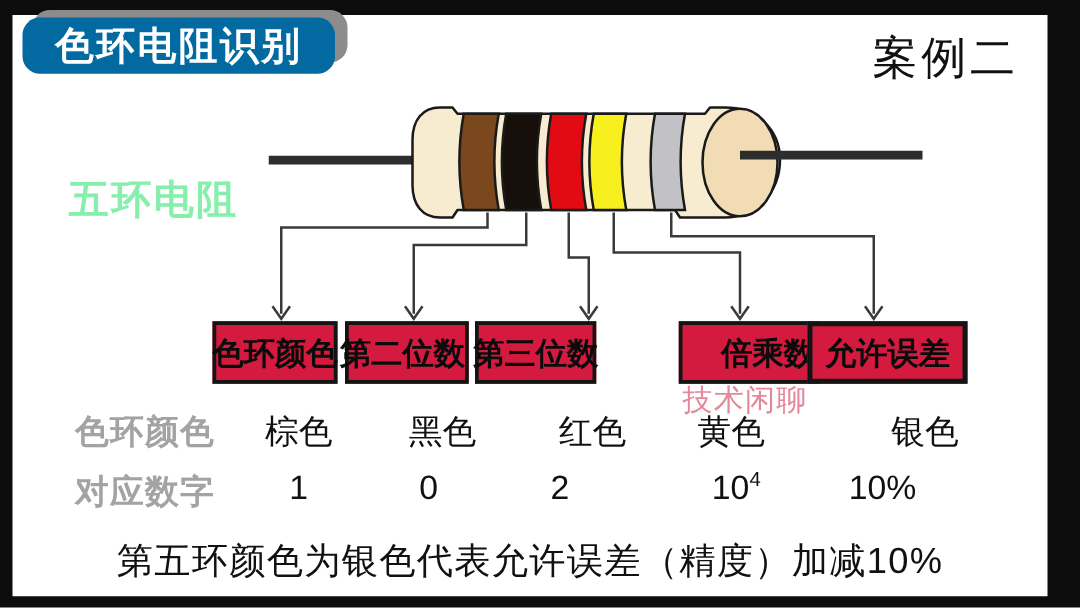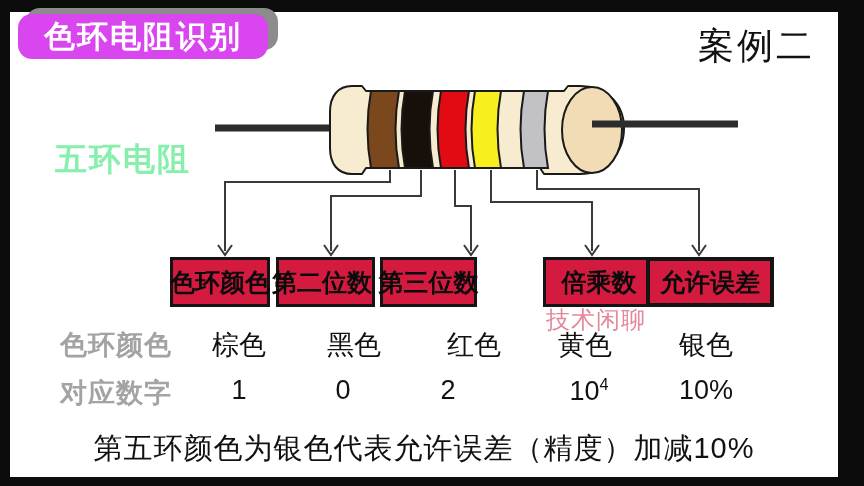--- a/index.html
+++ b/index.html
@@ -6,48 +6,48 @@
   body{
     width:864px;height:486px;position:relative;overflow:hidden;
     background:#0c0c0c;
     font-family:"Liberation Sans","DejaVu Sans",sans-serif;
   }
   .stage{position:absolute;left:10px;top:12px;width:828px;height:465px;background:#ffffff;}
   .abs{position:absolute;}
 
   
   .badge-shadow{left:26px;top:8px;width:252px;height:42px;border-radius:14px;background:#8c8c8c;}
-  .badge{left:18px;top:14px;width:250px;height:45px;border-radius:14px;background:#d946ef;
+  .badge{left:18px;top:14px;width:250px;height:45px;border-radius:14px;background:#0369a1;
     display:flex;align-items:center;justify-content:center;
     color:#ffffff;font-size:31px;font-weight:bold;letter-spacing:2px;}
   .case-label{left:698px;top:22px;width:130px;color:#111111;font-size:36px;letter-spacing:3px;}
 
   .section-label{left:55px;top:138px;color:#86efac;font-size:32px;font-weight:bold;letter-spacing:2px;}
 
   svg.diagram{left:0;top:0;width:864px;height:486px;}
 
   
   .dbox{top:257px;height:50px;background:#d41b3f;border:3px solid #141414;
     display:flex;align-items:center;justify-content:center;box-sizing:border-box;
     color:#0b0b0b;font-size:25px;font-weight:bold;white-space:nowrap;}
   .dbox1{left:170px;width:100px;}
   .dbox2{left:276px;width:99px;justify-content:flex-end;}
   .dbox3{left:380px;width:97px;}
-  .dbox4{left:543px;width:112px;}
+  .dbox4{left:543px;width:112px;justify-content:flex-end;}
   .dbox5{left:646px;width:128px;border-width:4px;}
 
   .watermark{left:546px;top:304px;color:rgba(226,122,143,0.9);font-size:24px;letter-spacing:1px;}
 
   .row-label{color:#a3a3a3;font-size:27px;font-weight:bold;letter-spacing:1px;}
   .cell{font-size:27px;color:#111111;text-align:center;white-space:nowrap;}
   .r1{top:327px;}
   .r2{top:375px;}
   .row-label.r1,.row-label.r2{left:60px;width:112px;text-align:left;}
   .c1a{left:184px;width:110px;} .c2a{left:299px;width:110px;} .c3a{left:419px;width:110px;}
-  .c4a{left:530px;width:110px;} .c5a{left:651px;width:110px;text-align:center;}
+  .c4a{left:530px;width:110px;} .c5a{left:685px;width:110px;text-align:center;}
   .c1b{left:184px;width:110px;} .c2b{left:288px;width:110px;} .c3b{left:393px;width:110px;}
   .c4b{left:534px;width:110px;} .c5b{left:651px;width:110px;}
   .cell sup{font-size:60%;}
 
   .footer{left:10px;top:429px;width:828px;text-align:center;
     color:#111111;font-size:29px;letter-spacing:1px;white-space:nowrap;}
 </style>
 </head>
 <body>
 

